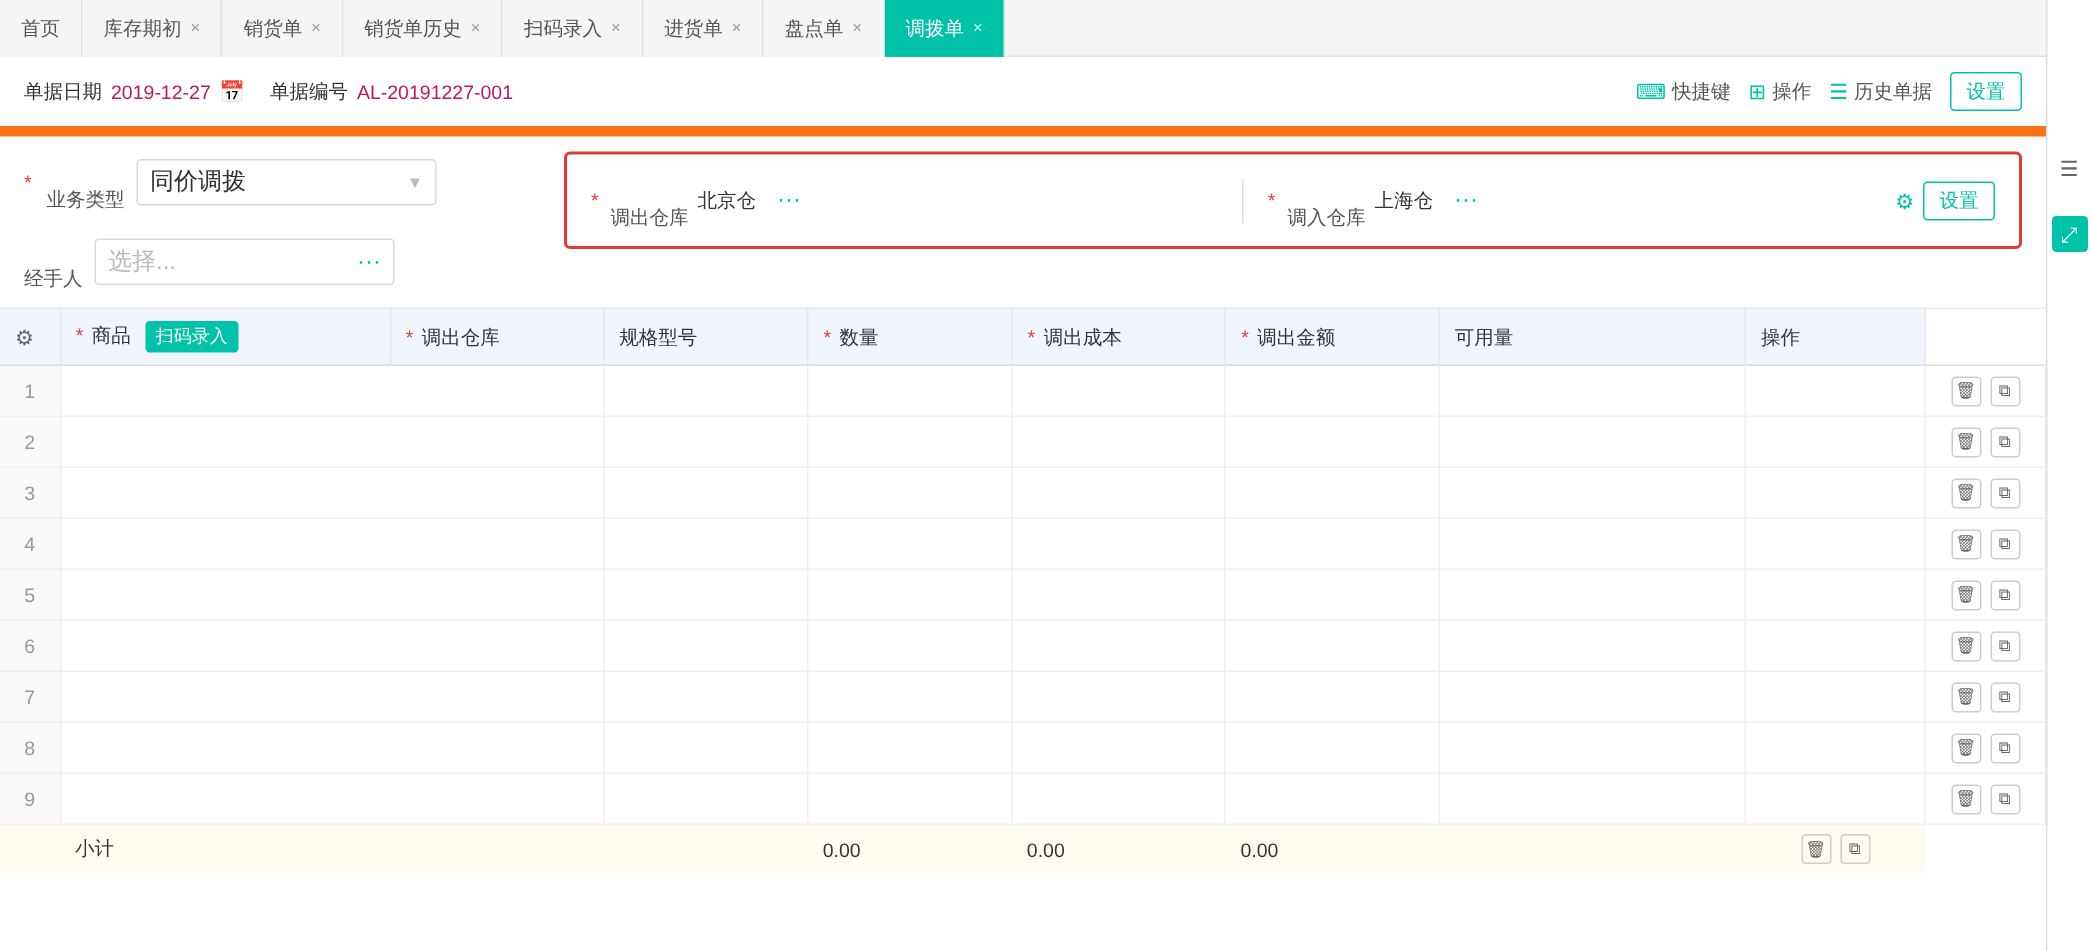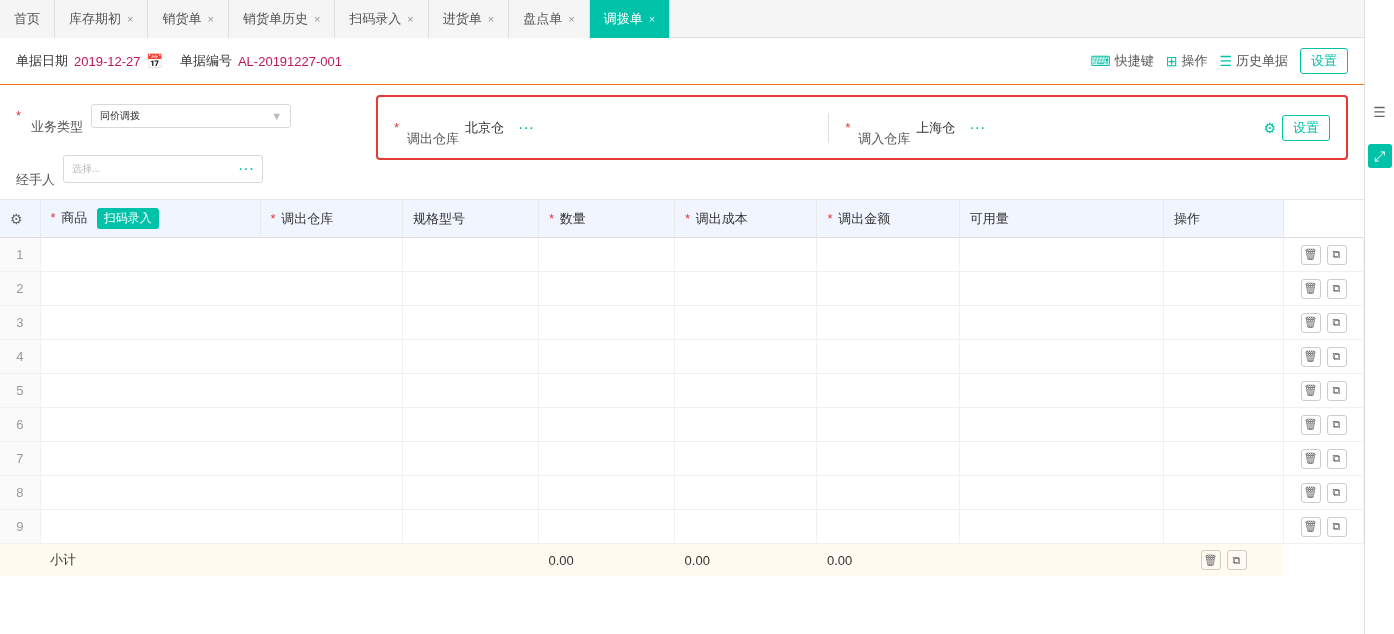--- a/index.html
+++ b/index.html
@@ -46,21 +46,21 @@
       cursor: pointer;
       padding: 0 8px;
       line-height: 38px;
     }
 
     
     .toolbar {
       display: flex;
       align-items: center;
       padding: 10px 16px;
-      border-bottom: 1px solid #f97316;
+      border-bottom: 7px solid #f97316;
       gap: 16px;
     }
     .toolbar-field {
       display: flex;
       align-items: center;
       gap: 6px;
       font-size: 13px;
       color: #333;
     }
     .toolbar-field label { color: #333; white-space: nowrap; }
@@ -130,21 +130,21 @@
     .select-field {
       display: flex;
       align-items: center;
       border: 1px solid #d9d9d9;
       border-radius: 3px;
       padding: 4px 8px;
       min-width: 200px;
       cursor: pointer;
       background: #fff;
     }
-    .select-text { flex: 1; font-size: 10px; color: #333; }
+    .select-text { flex: 1; font-size: 16px; color: #333; }
     .warehouse-block {
       display: flex;
       align-items: center;
       gap: 6px;
       flex: 1;
     }
     .warehouse-separator {
       width: 1px;
       height: 30px;
       background: #e0e0e0;

